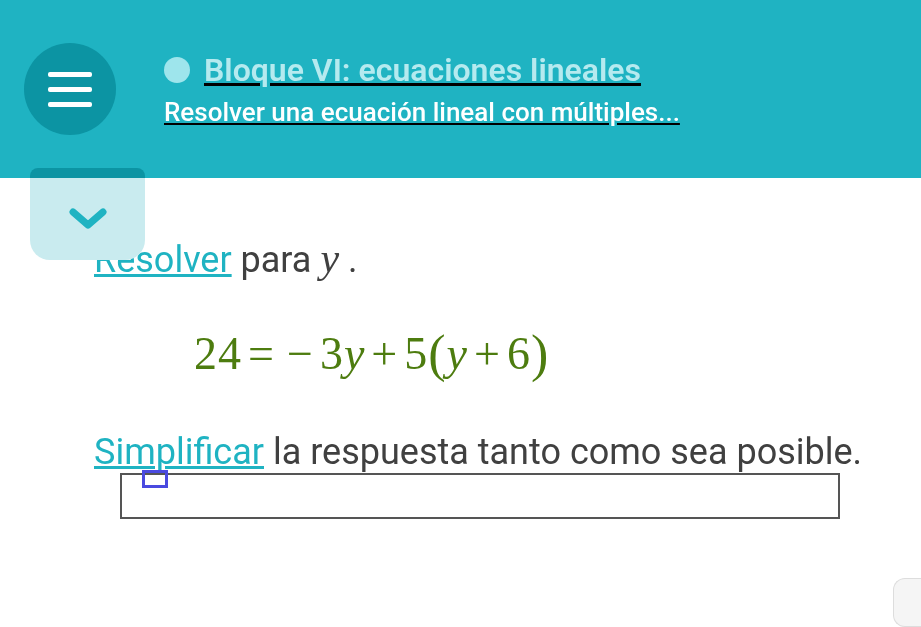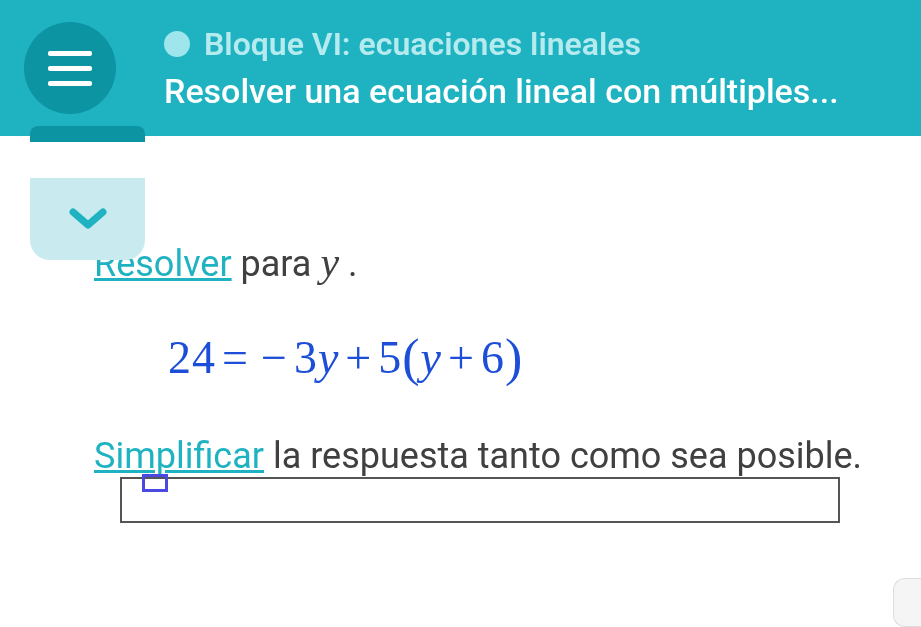--- a/index.html
+++ b/index.html
@@ -9,25 +9,26 @@
     }
     body {
       font-family: -apple-system, BlinkMacSystemFont, "Segoe UI", Roboto, sans-serif;
       width: 921px;
       height: 627px;
       overflow: hidden;
       background: #fff;
     }
     .header {
       background: #1fb3c2;
-      height: 136px;
+      height: 178px;
       display: flex;
       align-items: center;
       padding: 0 24px;
       position: relative;
+      text-decoration: underline;
     }
     .menu-button {
       width: 92px;
       height: 92px;
       border-radius: 50%;
       background: #0c94a3;
       display: flex;
       flex-direction: column;
       align-items: center;
       justify-content: center;
@@ -57,21 +58,21 @@
       border-radius: 50%;
       background: #9ee5ec;
       flex-shrink: 0;
     }
     .breadcrumb-text {
       font-size: 32px;
       font-weight: 600;
       color: #b5eaef;
     }
     .header-title {
-      font-size: 34px;
+      font-size: 26px;
       font-weight: 500;
       color: #fff;
       white-space: nowrap;
     }
     .tab-bar {
       position: absolute;
       bottom: -6px;
       left: 30px;
       width: 115px;
       height: 16px;
@@ -96,42 +97,42 @@
       height: 22px;
     }
     .chevron-down path {
       stroke: #1fb3c2;
       stroke-width: 7;
       fill: none;
       stroke-linecap: round;
       stroke-linejoin: round;
     }
     .content {
-      padding: 102px 0 0 94px;
+      padding: 56px 0 0 94px;
     }
     .instruction {
       font-size: 36px;
       color: #404040;
       margin-bottom: 40px;
     }
     .link {
       color: #1fb3c2;
       text-decoration: underline;
       cursor: pointer;
     }
     .var-y {
       font-family: Georgia, 'Times New Roman', serif;
       font-style: italic;
       font-size: 42px;
     }
     .equation {
       font-family: Georgia, 'Times New Roman', serif;
       font-size: 46px;
-      color: #1d4ed8;
-      margin-left: 74px;
+      color: #4d7c0f;
+      margin-left: 100px;
       margin-bottom: 50px;
       letter-spacing: 1px;
     }
     .equation .op {
       margin: 0 6px;
     }
     .equation .ital {
       font-style: italic;
     }
     .equation .paren {

